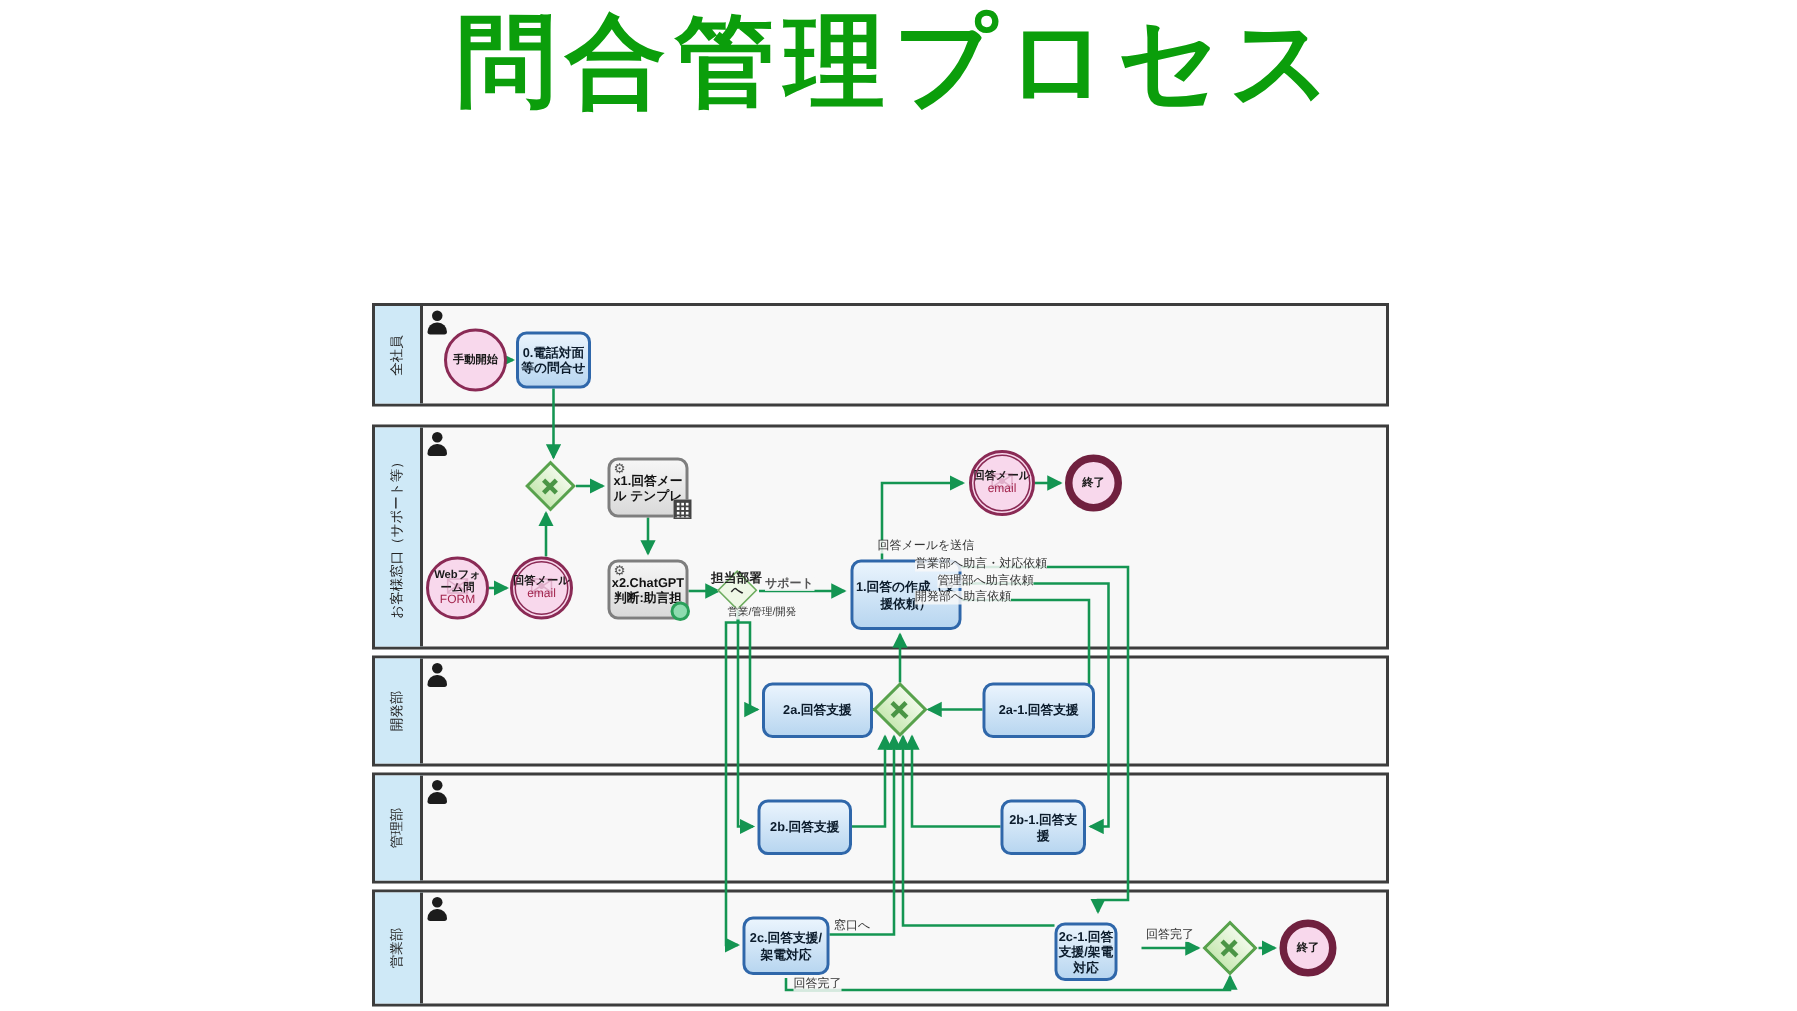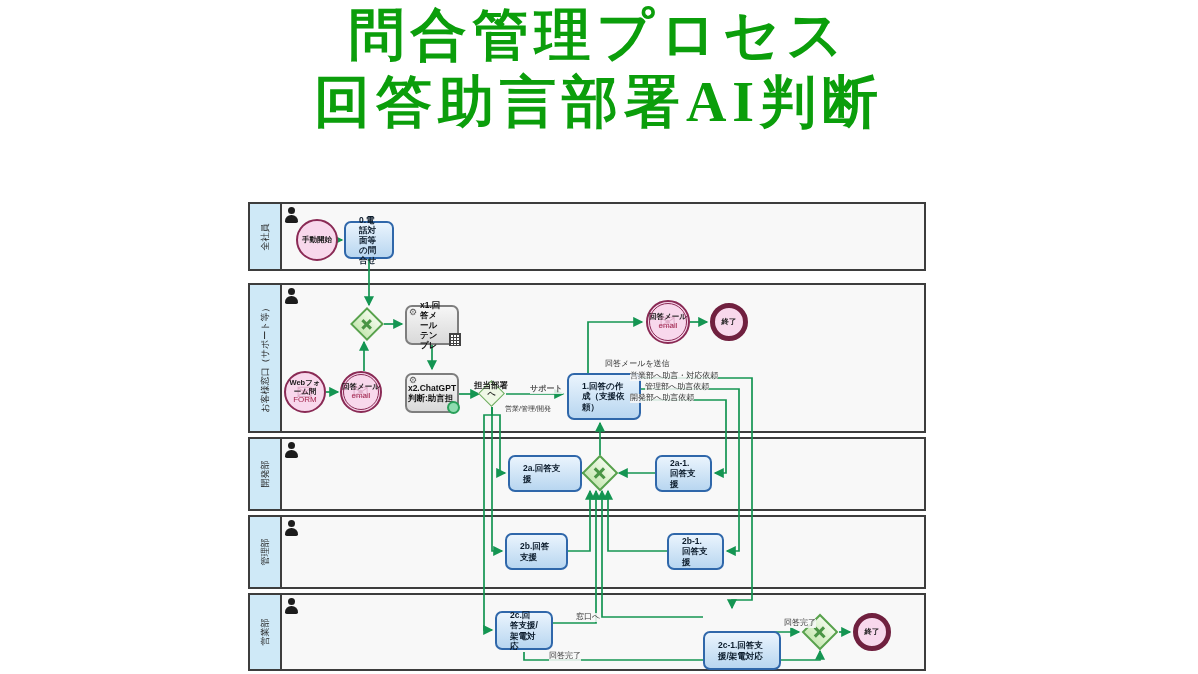--- a/index.html
+++ b/index.html
@@ -1,35 +1,35 @@
 <!DOCTYPE html>
 <html><head>
 <meta charset="utf-8">
 <style>
   html,body{margin:0;padding:0;background:#fff;}
   #canvas{position:relative;width:1198px;height:674px;background:#fff;overflow:hidden;
           font-family:"Liberation Sans","DejaVu Sans",sans-serif;}
   
   #title{position:absolute;top:2px;left:0;width:100%;text-align:center;
          font-family:"Liberation Serif","DejaVu Serif",serif;font-weight:bold;
-         font-size:56px;line-height:1.2;letter-spacing:6px;color:#0b9e0b;white-space:nowrap;}
+         font-size:67px;line-height:1.2;letter-spacing:6px;color:#0b9e0b;white-space:nowrap;}
   
   #diagram{position:absolute;left:248px;top:202px;width:682px;height:470px;}
   .lane{position:absolute;left:0;width:678px;border:2px solid #3d3d3d;background:#f8f8f8;box-sizing:border-box;}
   .lane-strip{position:absolute;left:0;top:0;bottom:0;width:30px;background:#cfe9f7;border-right:2px solid #3d3d3d;}
   .lane-strip span{position:absolute;left:50%;top:50%;transform:translate(-50%,-50%) rotate(-90deg);
          white-space:nowrap;font-size:9px;color:#222;}
   .person{position:absolute;width:13px;height:16px;}
   .person:before{content:"";position:absolute;left:3px;top:0;width:7px;height:7px;border-radius:50%;background:#1c1c1c;}
   .person:after{content:"";position:absolute;left:0;top:8px;width:13px;height:8px;border-radius:7px 7px 2px 2px;background:#1c1c1c;}
   
   .task{position:absolute;border:2px solid #2f67aa;border-radius:7px;
         background:linear-gradient(#eaf4fd,#b8d6f0);
-        display:flex;align-items:center;justify-content:center;
-        font-size:8.5px;font-weight:bold;color:#0b1b2b;line-height:1.2;padding:13px;box-sizing:border-box;}
+        display:flex;align-items:center;justify-content:center;text-align:center;
+        font-size:8.5px;font-weight:bold;color:#0b1b2b;line-height:1.2;padding:0;box-sizing:border-box;}
   .task-gray{border-color:#7e7e7e;background:linear-gradient(#f6f6f6,#d9d9d9);color:#111;}
   .gear{position:absolute;top:0px;left:2px;font-size:9px;color:#555;font-weight:normal;}
   .grid-ico{position:absolute;right:-4px;bottom:-3px;width:10px;height:11px;background:
       linear-gradient(#fff,#fff) ,#fff;border:1px solid #444;
       background-image:linear-gradient(#444 1px,transparent 1px),linear-gradient(90deg,#444 1px,transparent 1px);
       background-size:3px 3px;}
   .dot-ico{position:absolute;right:-3px;bottom:-3px;width:9px;height:9px;border-radius:50%;
       background:#8fdcb0;border:2px solid #2aa05a;}
   .ev{position:absolute;border-radius:50%;background:#f8d8ec;border:2px solid #8a2a55;
       display:flex;flex-direction:column;align-items:center;justify-content:center;text-align:center;
@@ -38,31 +38,30 @@
   .ev-double:after{content:"";position:absolute;inset:1px;border:1px solid #8a2a55;border-radius:50%;}
   .ev-mail:before{content:"✉";position:absolute;font-size:20px;color:rgba(150,50,100,.25);font-weight:normal;}
   .ev-end{border-width:5px;border-color:#70203f;justify-content:center;}
   .gw{position:absolute;background:linear-gradient(#f0f9e8,#c9e9b4);border:2px solid #58a24c;transform:rotate(45deg);box-sizing:border-box;}
   .gw-x:before,.gw-x:after{content:"";position:absolute;left:20%;top:50%;width:60%;height:3px;margin-top:-1.5px;background:#4a9545;}
   .gw-x:before{transform:none;} .gw-x:after{transform:rotate(90deg);}
   .gw-small{background:#eff8e6;border-width:1.5px;border-color:#6cab5e;}
   .gw-inner{position:absolute;left:0;top:0;width:100%;height:100%;display:flex;align-items:center;justify-content:center;
       transform:rotate(-45deg);font-size:8px;font-weight:bold;color:#222;}
   .gw-top-label{position:absolute;font-size:8.5px;font-weight:bold;color:#222;white-space:nowrap;text-align:right;}
-  .flbl{position:absolute;font-size:8px;color:#333;white-space:nowrap;background:rgba(248,248,248,.85);line-height:1.1;margin-left:20px;}
+  .flbl{position:absolute;font-size:8px;color:#333;white-space:nowrap;background:rgba(248,248,248,.85);line-height:1.1;}
   .flbl-gray{color:#555;font-weight:bold;}
   svg#wires{position:absolute;left:0;top:0;}
 </style>
 </head>
 <body>
 
 <div id="canvas">
   <div id="title">
     <div>問合管理プロセス</div>
-    <div>回答助言部署AI判断</div>
   </div>
 
   <div id="diagram">
 
     <div class="lane" style="top:0;height:69px">
         <div class="lane-strip">
           <span>全社員</span>
         </div>
       </div>
     <div class="lane" style="top:81px;height:150px">
@@ -166,35 +165,35 @@
         <span class="sub">email</span>
       </div>
     <div class="ev ev-end" style="left:462px;top:101px;width:38px;height:38px">
         <span>終了</span>
       </div>
 
     <div class="task" style="left:260px;top:253px;width:74px;height:37px">
         <span>2a.回答支援</span>
       </div>
     <div class="gw gw-x" style="left:339px;top:258px;width:26px;height:26px"></div>
-    <div class="task" style="left:407px;top:253px;width:57px;height:37px">
+    <div class="task" style="left:407px;top:253px;width:75px;height:37px">
         <span>2a-1.回答支援</span>
       </div>
 
     <div class="task" style="left:257px;top:331px;width:63px;height:37px">
         <span>2b.回答支援</span>
       </div>
     <div class="task" style="left:419px;top:331px;width:57px;height:37px">
         <span>2b-1.回答支援</span>
       </div>
 
     <div class="task" style="left:247px;top:409px;width:58px;height:39px">
         <span>2c.回答支援/架電対応</span>
       </div>
-    <div class="task" style="left:455px;top:429px;width:78px;height:39px">
+    <div class="task" style="left:455px;top:413px;width:42px;height:39px">
         <span>2c-1.回答支援/架電対応</span>
       </div>
     <div class="gw gw-x" style="left:559px;top:417px;width:26px;height:26px"></div>
     <div class="ev ev-end" style="left:605px;top:411px;width:38px;height:38px">
         <span>終了</span>
       </div>
 
     <div class="flbl flbl-gray" style="left:262px;top:183px">サポート</div>
     <div class="flbl" style="left:237px;top:203px;font-size:7px">営業/管理/開発</div>
     <div class="flbl" style="left:337px;top:158px">回答メールを送信</div>

